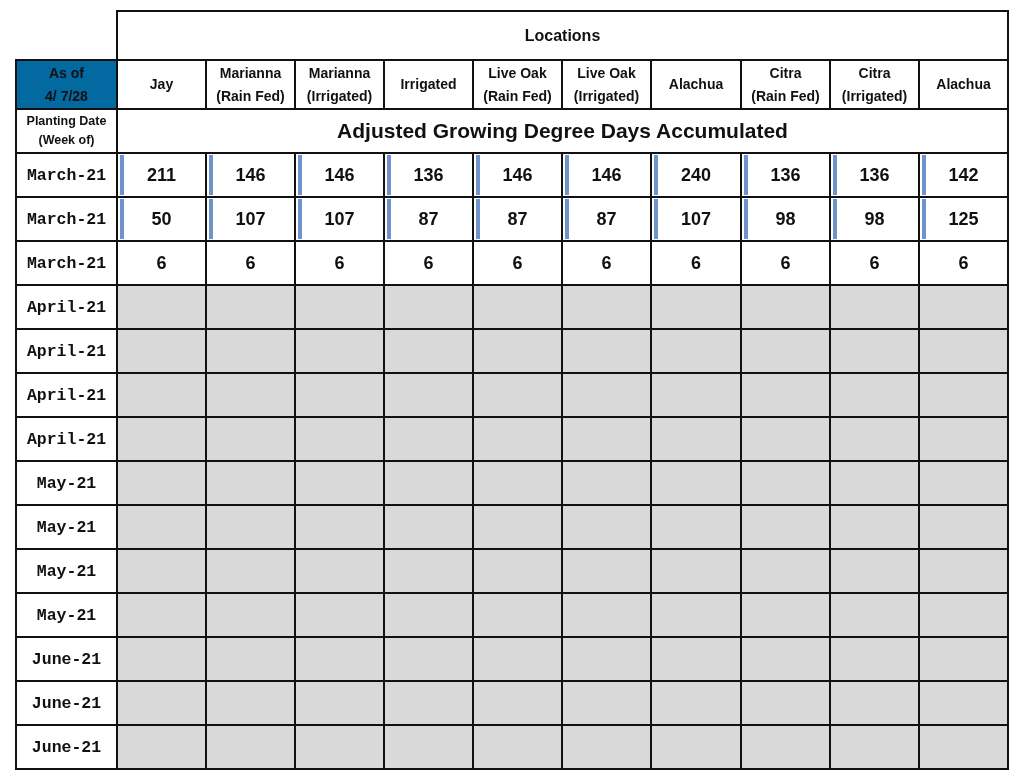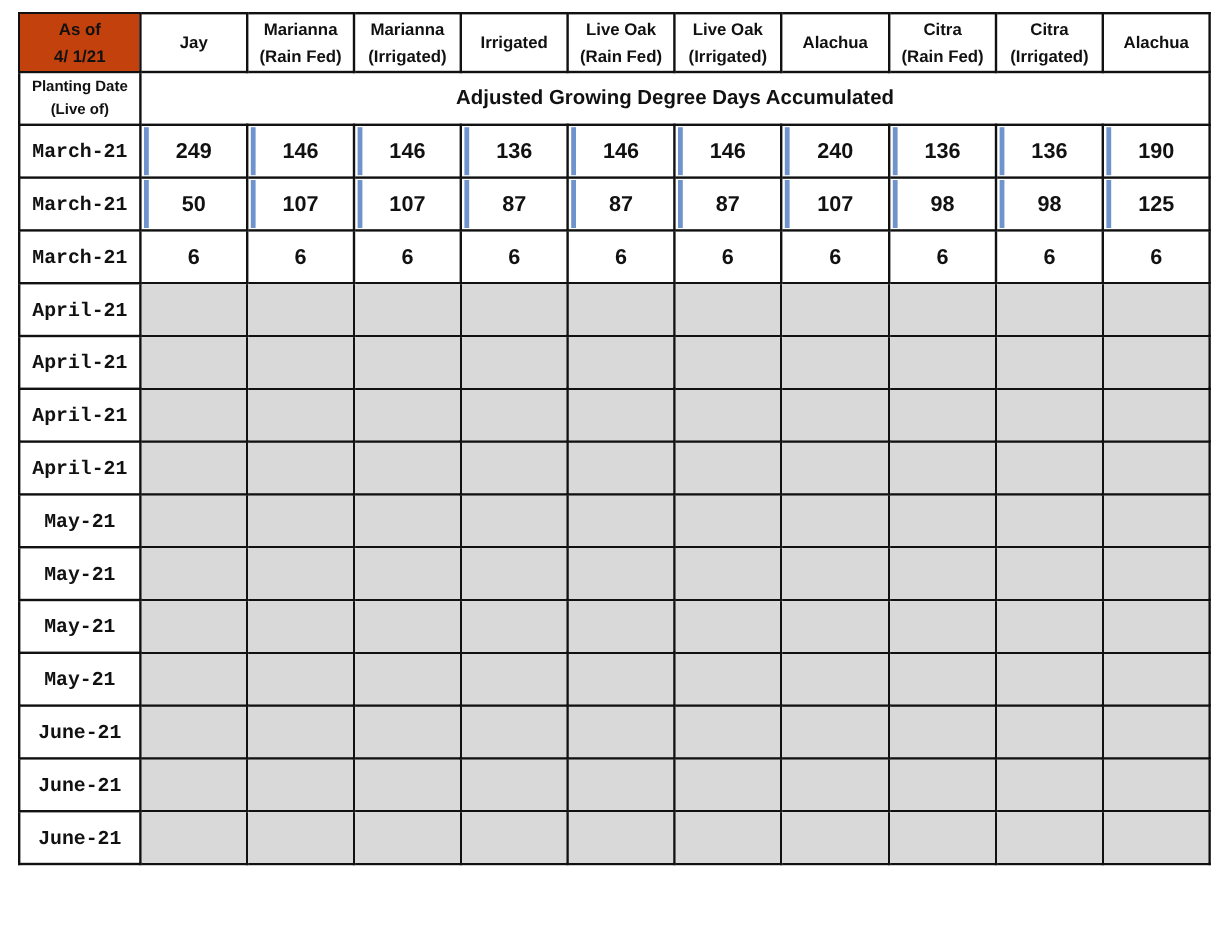--- a/index.html
+++ b/index.html
@@ -4,24 +4,24 @@
 <style>
   html, body { margin: 0; padding: 0; background: #ffffff; }
   body { width: 1024px; height: 781px; position: relative; overflow: hidden;
          font-family: "Liberation Sans", "DejaVu Sans", sans-serif; color: #111; }
   .tbl { position: absolute; left: 15px; top: 10px; border-collapse: collapse; table-layout: fixed; }
   .tbl td { border: 2px solid #111; padding: 0; text-align: center; vertical-align: middle;
             font-weight: bold; position: relative; }
   .tbl td.blank { border: none; background: #fff; }
   .loc-title { height: 47px; font-size: 16px; }
   .hdr td { height: 47px; font-size: 14px; line-height: 23px; }
-  .asof { background: #c2410c; font-size: 15px; line-height: 23px; }
+  .asof { background: #0369a1; font-size: 15px; line-height: 23px; }
   .sub td { height: 42px; border-radius: 14px; }
   .plant { font-size: 12.5px; line-height: 19px; }
-  .agdd { font-size: 17px; margin-top: 12px; }
+  .agdd { font-size: 21px; margin-top: 12px; }
   .row td { height: 42px; font-size: 18px; }
   .row td.date { font-size: 16.5px; font-family: Liberation Mono, monospace; }
   .row td.empty { background: #d9d9d9; }
   .bar { position: absolute; left: 2px; top: 1px; bottom: 1px; width: 4px; background: #6f94cd; }
 </style>
 </head>
 <body>
 
 <table class="tbl">
   <colgroup>
@@ -31,24 +31,28 @@
       <col style="width:89px">
       <col style="width:89px">
       <col style="width:89px">
     <col style="width:89px">
       <col style="width:90px">
       <col style="width:89px">
       <col style="width:89px">
       <col style="width:89px">
   </colgroup>
   <tbody id="tbody">
+    <tr>
+      <td class="blank"></td>
+      <td class="loc-title" colspan="10">Locations</td>
+    </tr>
     <tr class="hdr" id="hdr-row">
       <td class="asof">
         <div>As of</div>
-        <div>4/ 1/21</div>
+        <div>4/ 7/28</div>
       </td>
     <td>
           <div>Jay</div>
         </td>
         <td>
           <div>Marianna</div>
           <div>(Rain Fed)</div>
         </td>
         <td>
           <div>Marianna</div>
@@ -76,36 +80,36 @@
           <div>Citra</div>
           <div>(Irrigated)</div>
         </td>
         <td>
           <div>Alachua</div>
         </td>
       </tr>
     <tr class="sub">
       <td class="plant">
         <div>Planting Date</div>
-        <div>(Live of)</div>
+        <div>(Week of)</div>
       </td>
       <td class="agdd" colspan="10">Adjusted Growing Degree Days Accumulated</td>
     </tr>
   <tr class="row">
         <td class="date">March-21</td>
-        <td><span class="bar"></span><span>249</span></td>
+        <td><span class="bar"></span><span>211</span></td>
         <td><span class="bar"></span><span>146</span></td>
         <td><span class="bar"></span><span>146</span></td>
         <td><span class="bar"></span><span>136</span></td>
         <td><span class="bar"></span><span>146</span></td>
         <td><span class="bar"></span><span>146</span></td>
         <td><span class="bar"></span><span>240</span></td>
         <td><span class="bar"></span><span>136</span></td>
         <td><span class="bar"></span><span>136</span></td>
-        <td><span class="bar"></span><span>190</span></td>
+        <td><span class="bar"></span><span>142</span></td>
       </tr>
       <tr class="row">
         <td class="date">March-21</td>
         <td><span class="bar"></span><span>50</span></td>
         <td><span class="bar"></span><span>107</span></td>
         <td><span class="bar"></span><span>107</span></td>
         <td><span class="bar"></span><span>87</span></td>
         <td><span class="bar"></span><span>87</span></td>
         <td><span class="bar"></span><span>87</span></td>
         <td><span class="bar"></span><span>107</span></td>

